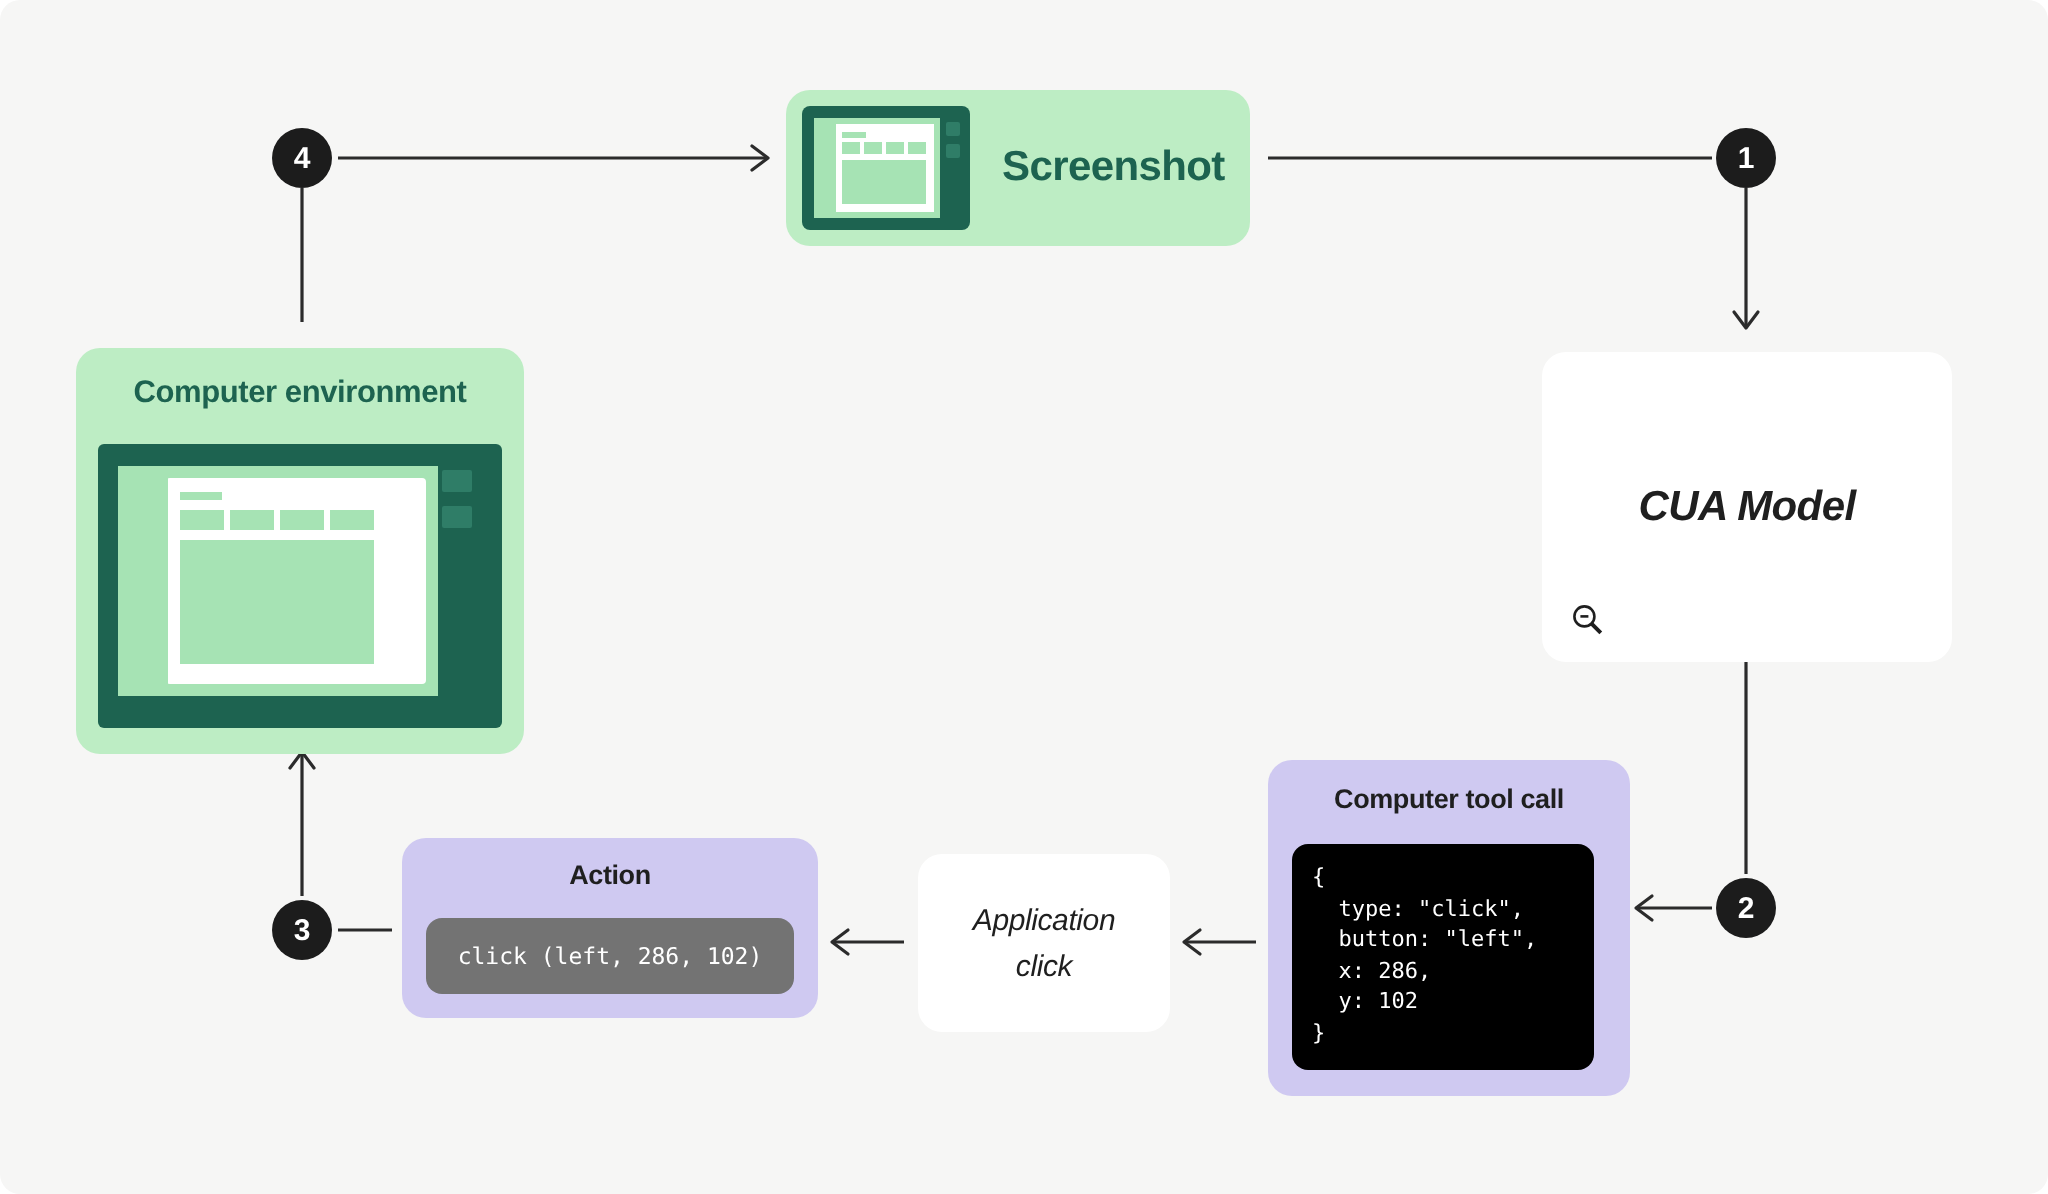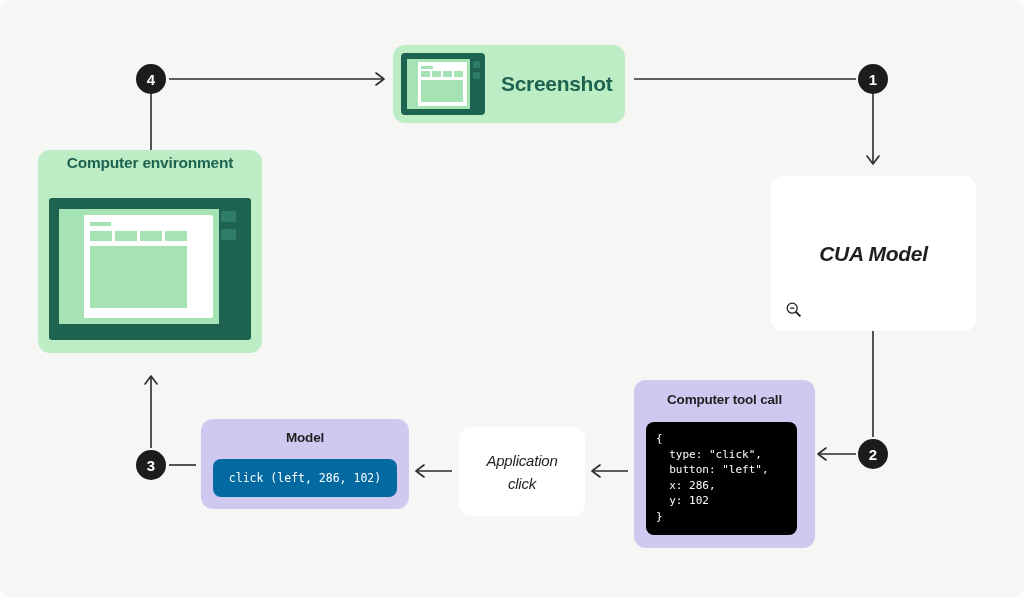--- a/index.html
+++ b/index.html
@@ -102,24 +102,24 @@
   
   #mini-monitor {
     width: 84px;
     height: 62px;
     border-radius: 4px;
   }
 
   
   #computer-env-node {
     left: 38px;
-    top: 150px;
+    top: 174px;
     width: 224px;
     height: 203px;
-    padding-top: 4px;
+    padding-top: 14px;
   }
   #computer-env-title {
     font-size: 15.5px;
     color: #1d6350;
   }
   #big-monitor {
     position: absolute;
     left: 11px;
     top: 48px;
     width: 202px;
@@ -191,21 +191,21 @@
   #action-title {
     font-size: 13.5px;
     color: #1f1f1f;
   }
   #action-code {
     position: absolute;
     left: 12px;
     top: 40px;
     width: 184px;
     height: 38px;
-    background: #0369a1;
+    background: #737373;
     border-radius: 8px;
     color: #ffffff;
     font-family: "DejaVu Sans Mono", monospace;
     font-size: 11.5px;
     display: flex;
     align-items: center;
     justify-content: center;
     box-sizing: border-box;
   }
 
@@ -357,21 +357,21 @@
   x: 286,
   y: 102
 }</div>
   </div>
 
   <div class="node white-box" id="app-code-node">
     <div id="app-code-label"><span>Application</span><br><span>click</span></div>
   </div>
 
   <div class="node purple-box" id="action-node">
-    <div class="box-title" id="action-title">Model</div>
+    <div class="box-title" id="action-title">Action</div>
     <div id="action-code">click (left, 286, 102)</div>
   </div>
 
   <div class="step-badge" id="step-1">1</div>
   <div class="step-badge" id="step-2">2</div>
   <div class="step-badge" id="step-3">3</div>
   <div class="step-badge" id="step-4">4</div>
 
 </div>
 

